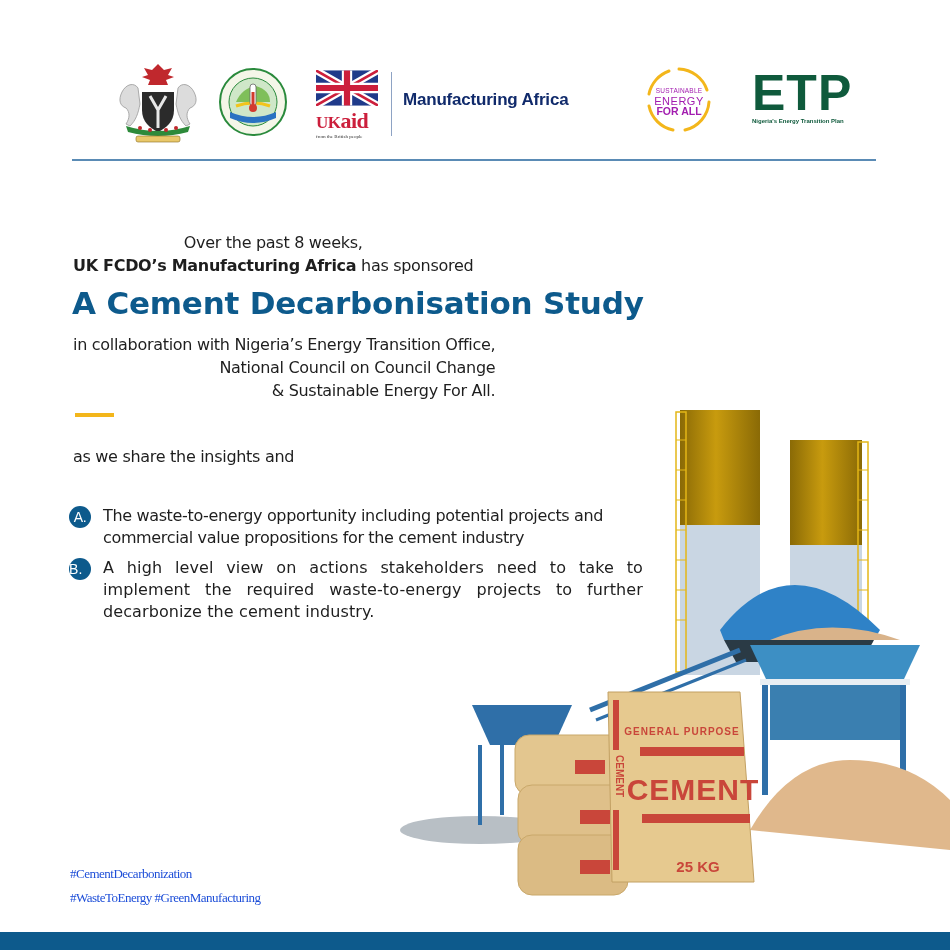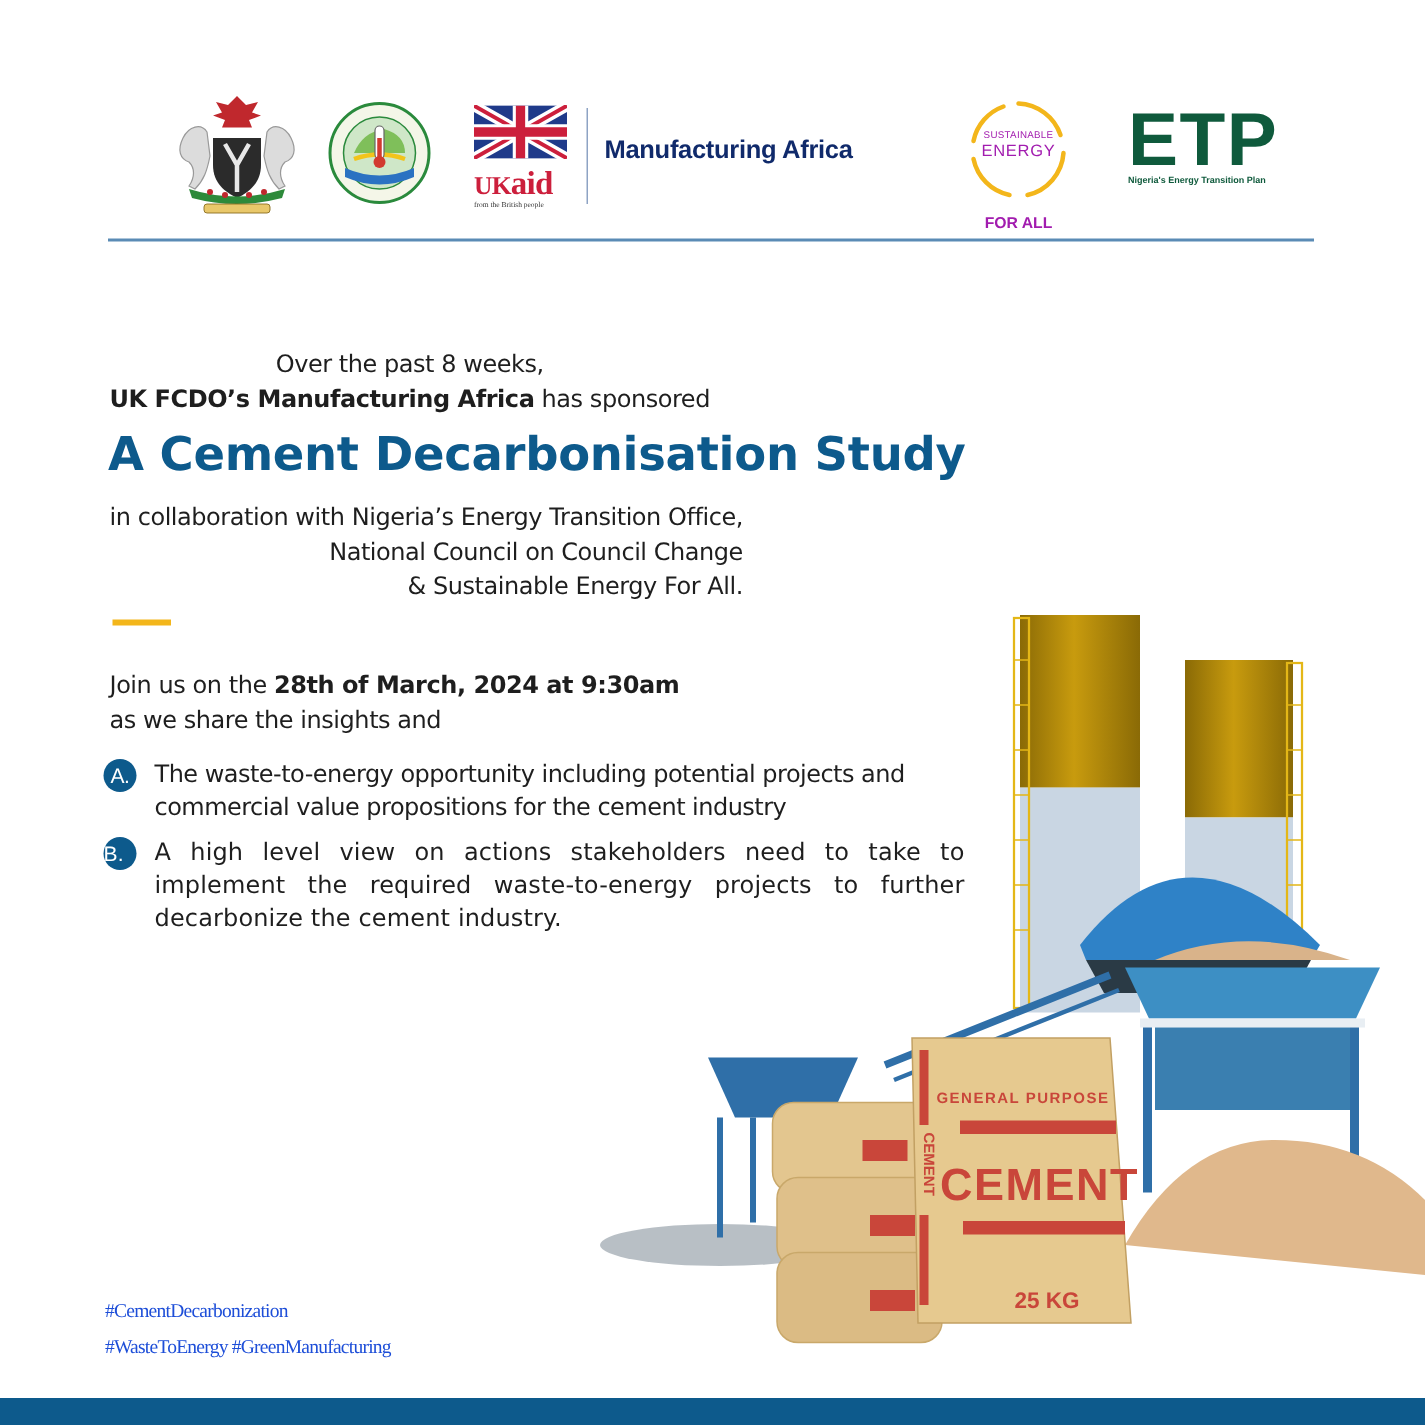--- a/index.html
+++ b/index.html
@@ -15,21 +15,21 @@
   .ukaid-flag { width: 62px; height: 36px; }
   .ukaid-word { font-weight: 700; font-size: 22px; line-height: 22px; letter-spacing: -0.5px; color: #cc1f3c; margin-top: 0px; }
   .ukaid-word .uk { font-size: 17px; }
   .ukaid-sub { font-size: 5px; color: #333; white-space: nowrap; margin-top: 0px; }
   .ukaid-divider { position: absolute; left: 391px; top: 72px; width: 1px; height: 64px; background: #8ea3c4; }
   .manu-africa { position: absolute; left: 403px; top: 90px; font-size: 17px; font-weight: 700; color: #102a6b; letter-spacing: -0.2px; }
   .se4all { left: 645px; top: 66px; width: 68px; height: 68px; }
   .se4all-text { position: absolute; left: 0; top: 20px; width: 68px; text-align: center; color: #a21caf; line-height: 10px; }
   .se4all-text .l1 { font-size: 6.5px; display: block; letter-spacing: 0.2px; }
   .se4all-text .l2 { font-size: 11px; display: block; letter-spacing: 0.5px; }
-  .se4all-text .l3 { font-size: 10.5px; font-weight: 700; display: block; margin-top: 38px; }
+  .se4all-text .l3 { font-size: 10.5px; font-weight: 700; display: block; }
   .etp { left: 752px; top: 70px; width: 110px; height: 60px; }
   .etp-letters { font-size: 50px; font-weight: 700; color: #0f5a3c; letter-spacing: 1px; line-height: 46px; font-family: "Liberation Sans", sans-serif; }
   .etp-sub { font-size: 6px; color: #0f5a3c; font-weight: 700; white-space: nowrap; margin-top: 2px; }
   .header-rule { position: absolute; left: 72px; top: 159px; width: 804px; height: 2px; background: #5a8bb5; }
 
   
   .intro { position: absolute; left: 73px; top: 231px; font-size: 16px; line-height: 23px; color: #1e1e1e; font-family: "DejaVu Sans", sans-serif; letter-spacing: -0.3px; text-align: center; }
   .intro b { font-weight: 700; }
   .headline { position: absolute; left: 72px; top: 285px; font-size: 31px; font-weight: 700; color: #0d5a8c; letter-spacing: -0.2px; font-family: "DejaVu Sans", sans-serif; white-space: nowrap; }
   .collab { position: absolute; left: 73px; top: 333px; font-size: 16px; line-height: 23px; color: #1e1e1e; font-family: "DejaVu Sans", sans-serif; letter-spacing: -0.3px; text-align: right; }
@@ -136,21 +136,20 @@
 
 <div class="collab">
   <div>in collaboration with Nigeria’s Energy Transition Office,</div>
   <div>National Council on Council Change</div>
   <div>&amp; Sustainable Energy For All.</div>
 </div>
 
 <div class="accent-bar"></div>
 
 <div class="join">
-  <div><span>Join us on the </span><b>28th of March, 2024 at 9:30am</b></div>
   <div>as we share the insights and</div>
 </div>
 
 <div class="points">
   <div class="point">
     <span class="badge">A.</span>
     <span>The waste-to-energy opportunity including potential projects and commercial value propositions for the cement industry</span>
   </div>
   <div class="point justify">
     <span class="badge">B.</span>

